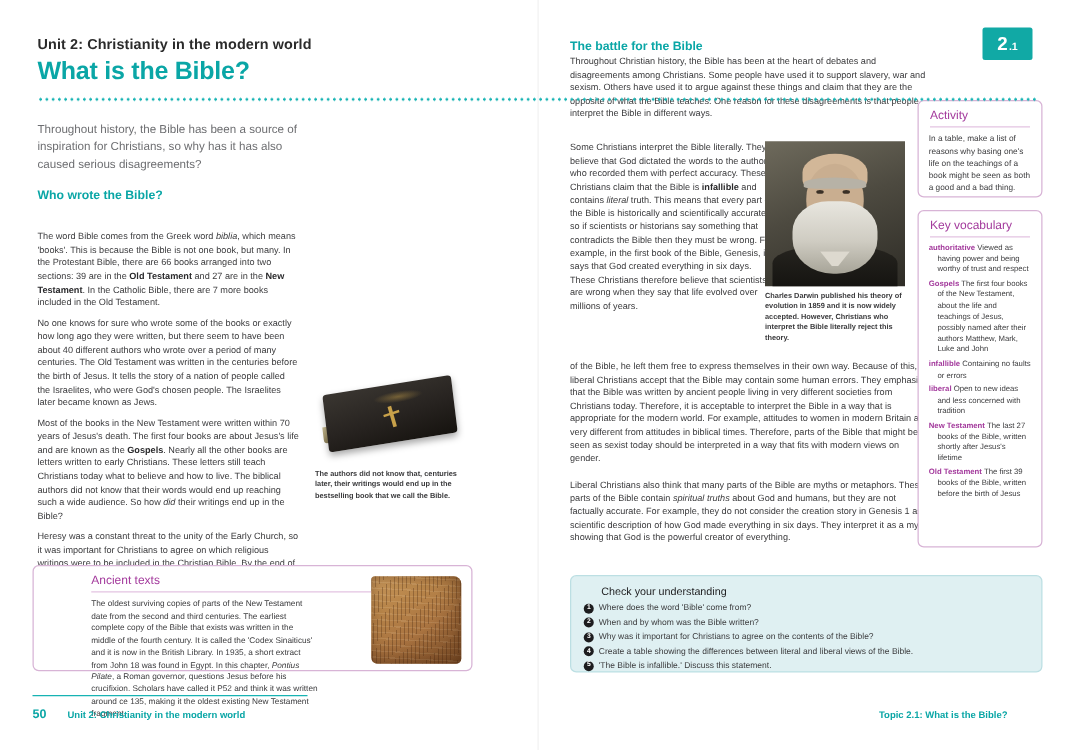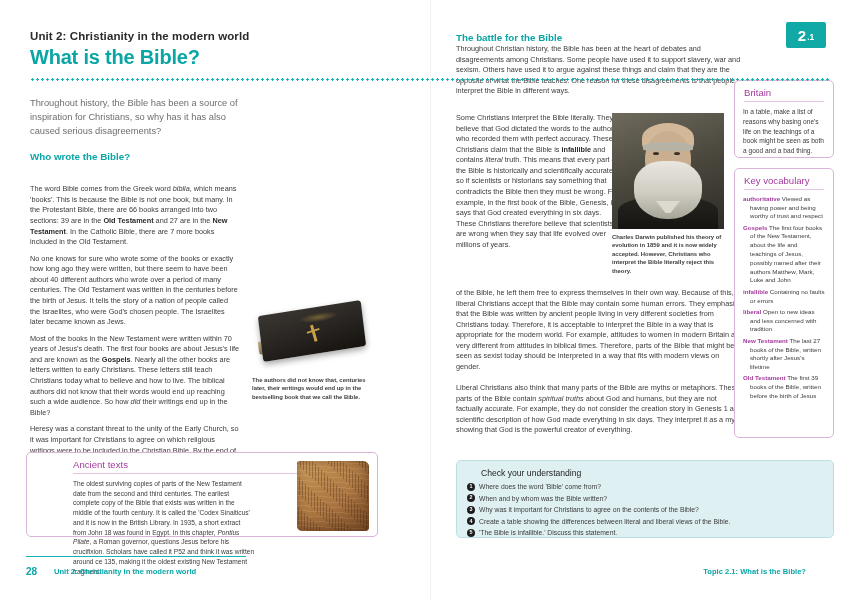--- a/index.html
+++ b/index.html
@@ -261,21 +261,21 @@
     <div class="caption cap-bible">The authors did not know that, centuries later, their writings would end up in the bestselling book that we call the Bible.</div>
 
     <div class="feature-box box-ancient">
       <div class="box-title-pink">Ancient texts</div>
       <div class="box-rule-pink"></div>
       <div class="box-body ancient-text"><span>The oldest surviving copies of parts of the New Testament date from the second and third centuries. The earliest complete copy of the Bible that exists was written in the middle of the fourth century. It is called the 'Codex Sinaiticus' and it is now in the British Library. In 1935, a short extract from John 18 was found in Egypt. In this chapter, </span><i>Pontius Pilate</i><span>, a Roman governor, questions Jesus before his crucifixion. Scholars have called it P52 and think it was written around ce 135, making it the oldest existing New Testament fragment.</span></div>
       <div class="papyrus"></div>
     </div>
 
     <div class="foot-rule-l"></div>
-    <div class="pg-num pg-left">28</div>
+    <div class="pg-num pg-left">50</div>
     <div class="foot-txt foot-left">Unit 2: Christianity in the modern world</div>
   </div>
 
   <div class="page-right">
 
     <div class="rhead">The battle for the Bible</div>
 
     <div class="rcol-a">
       <p>Throughout Christian history, the Bible has been at the heart of debates and disagreements among Christians. Some people have used it to support slavery, war and sexism. Others have used it to argue against these things and claim that they are the opposite of what the Bible teaches. One reason for these disagreements is that people interpret the Bible in different ways.</p>
     </div>
@@ -298,21 +298,21 @@
 
     <div class="rcol-d">
       <p>of the Bible, he left them free to express themselves in their own way. Because of this, liberal Christians accept that the Bible may contain some human errors. They emphasise that the Bible was written by ancient people living in very different societies from Christians today. Therefore, it is acceptable to interpret the Bible in a way that is appropriate for the modern world. For example, attitudes to women in modern Britain are very different from attitudes in biblical times. Therefore, parts of the Bible that might be seen as sexist today should be interpreted in a way that fits with modern views on gender.</p>
     </div>
 
     <div class="rcol-e">
       <p><span>Liberal Christians also think that many parts of the Bible are myths or metaphors. These parts of the Bible contain </span><i>spiritual truths</i><span> about God and humans, but they are not factually accurate. For example, they do not consider the creation story in Genesis 1 as a scientific description of how God made everything in six days. They interpret it as a myth, showing that God is the powerful creator of everything.</span></p>
     </div>
 
     <div class="feature-box box-activity">
-      <div class="box-title-pink">Britain</div>
+      <div class="box-title-pink">Activity</div>
       <div class="box-rule-pink"></div>
       <div class="activity-body">In a table, make a list of reasons why basing one's life on the teachings of a book might be seen as both a good and a bad thing.</div>
     </div>
 
     <div class="feature-box box-vocab">
       <div class="box-title-pink">Key vocabulary</div>
       <div class="box-rule-pink"></div>
       <div class="vocab-body" id="vocab-list">
           <div class="vocab-item"><span class="vt">authoritative</span><span> Viewed as having power and being worthy of trust and respect</span></div>
           <div class="vocab-item"><span class="vt">Gospels</span><span> The first four books of the New Testament, about the life and teachings of Jesus, possibly named after their authors Matthew, Mark, Luke and John</span></div>

